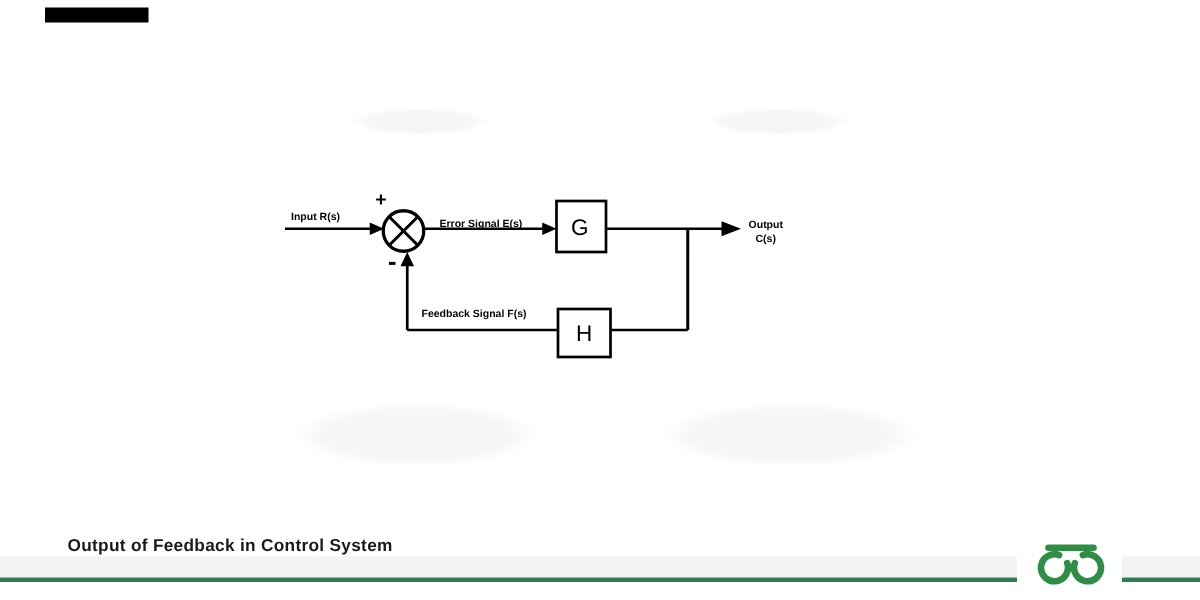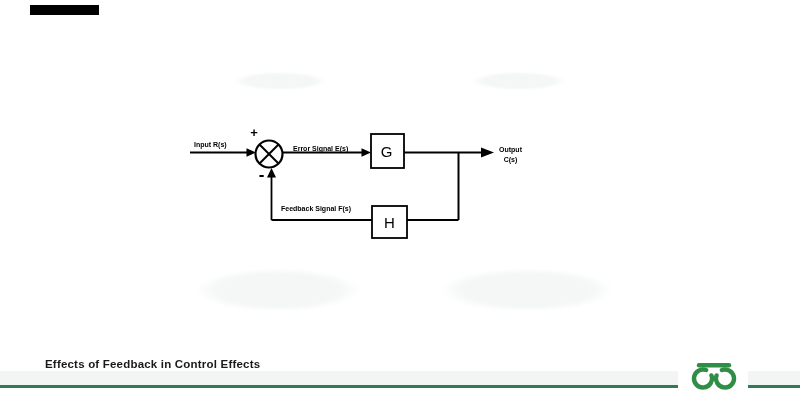--- a/index.html
+++ b/index.html
@@ -77,21 +77,21 @@
 
     <rect x="372" y="206" width="35" height="32" fill="#fff" stroke-width="1.8"></rect>
     <text x="389.5" y="227.5" class="blk">H</text>
 
     <line x1="372" y1="220" x2="271.5" y2="220" stroke-width="1.8"></line>
     <line x1="271.5" y1="220" x2="271.5" y2="176" stroke-width="1.8"></line>
     <polygon points="271.5,168 267,177.5 276,177.5" fill="#000"></polygon>
     <text x="281" y="211" class="lbl">Feedback Signal F(s)</text>
   </svg>
 
-  <div class="footer-title">Effects of Feedback in Control Effects</div>
+  <div class="footer-title">Output of Feedback in Control System</div>
   <div class="footer-band"></div>
   <div class="footer-divider"></div>
   <div class="logo-box"></div>
   <svg class="logo-svg" viewBox="0 0 48 28" xmlns="http://www.w3.org/2000/svg">
     <path d="M 9 3.2 H 39" stroke-width="4.4"></path>
     <path d="M 21.46 13.42 A 9 9 0 1 1 16.08 8.04" stroke-width="4.4"></path>
     <path d="M 31.92 8.04 A 9 9 0 1 1 26.54 13.42" stroke-width="4.4"></path>
   </svg>
 
 </div>

